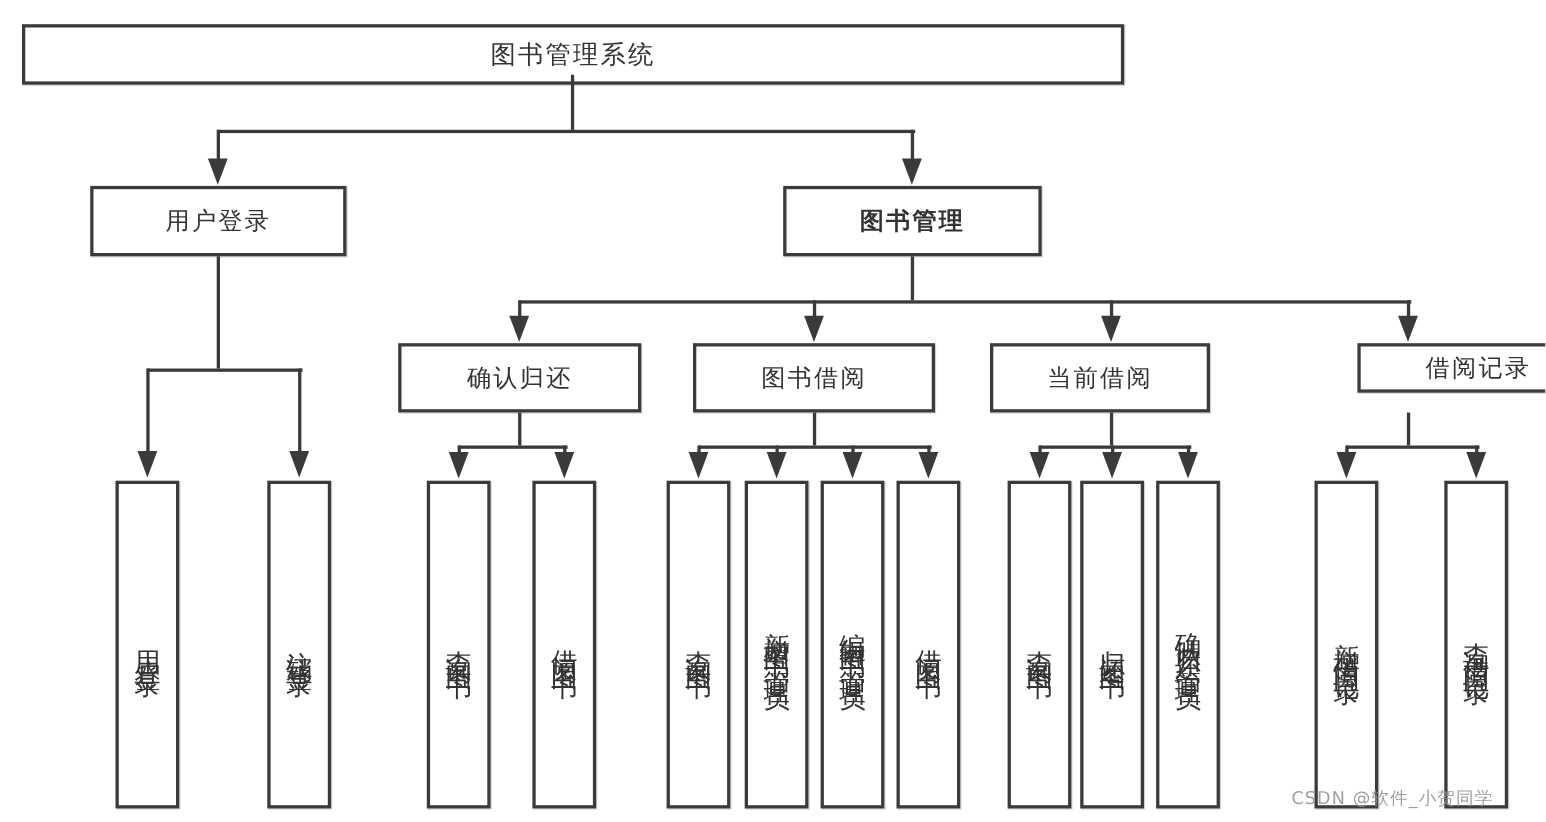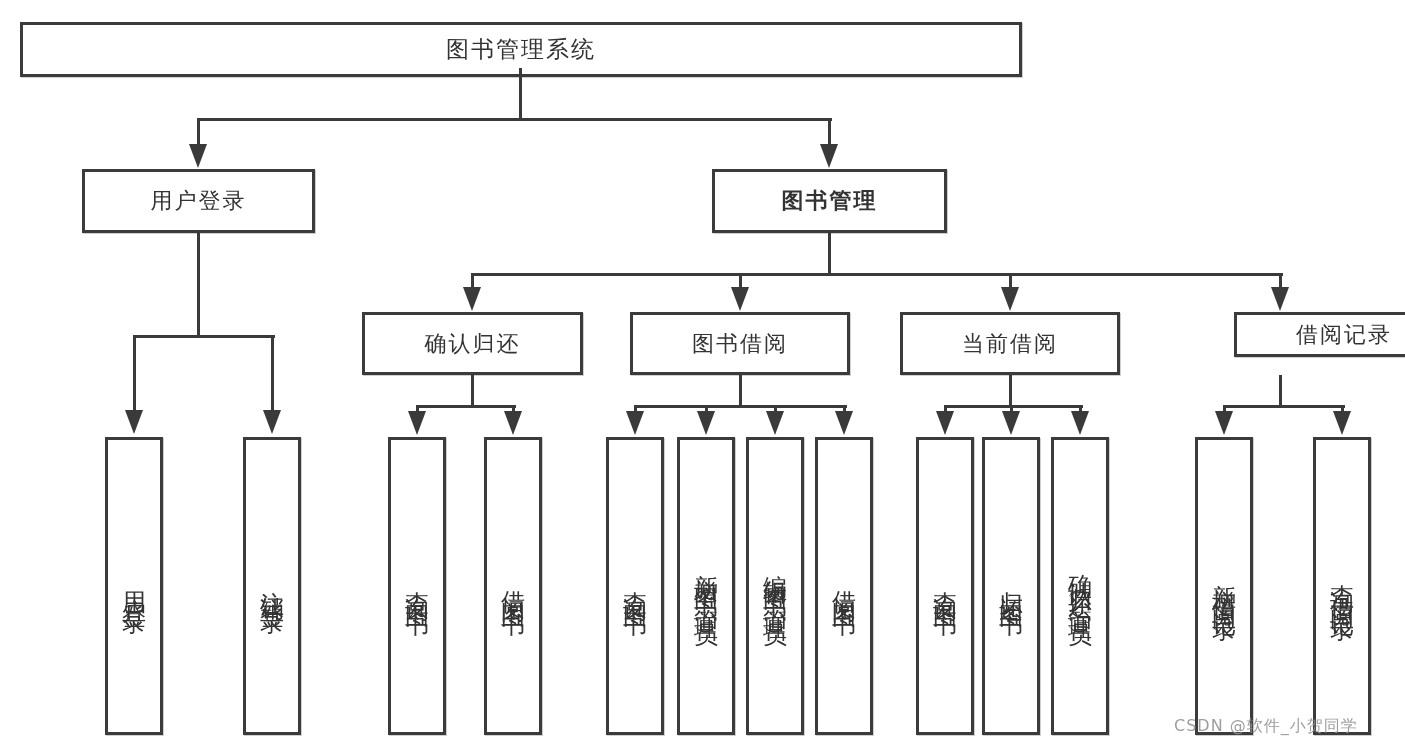--- a/index.html
+++ b/index.html
@@ -28,21 +28,21 @@
     text-orientation:mixed;
     white-space:nowrap;
     line-height:1;
   }
   
   #root-box      {left:20px;  top:22px;  width:1002px; height:55px; font-size:23px;}
   #n-user-login  {left:82px;  top:169px; width:233px;  height:64px;}
   #n-book-mgmt   {left:712px; top:169px; width:235px;  height:64px;font-weight:bold;}
   #n-new-book    {left:362px; top:312px; width:221px;  height:63px;}
   #n-book-borrow {left:630px; top:312px; width:220px;  height:63px;}
-  #n-cur-borrow  {left:900px; top:312px; width:220px;  height:63px;}
+  #n-cur-borrow  {left:900px; top:312px; width:200px;  height:63px;}
   #n-borrow-rec  {left:1234px;top:312px; width:220px;  height:45px;}
   .leaf{top:437px;width:58px;height:298px;}
   #l-1 {left:105px;} #l-2 {left:243px;}
   #l-3 {left:388px;} #l-4 {left:484px;}
   #l-5 {left:606px;} #l-6 {left:677px;} #l-7 {left:746px;} #l-8 {left:815px;}
   #l-9 {left:916px;} #l-10{left:982px;} #l-11{left:1051px;}
   #l-12{left:1195px;} #l-13{left:1313px;}
   
   .vline,.hline{position:absolute;background:#3a3a3a;}
   .vline{width:3px;}

